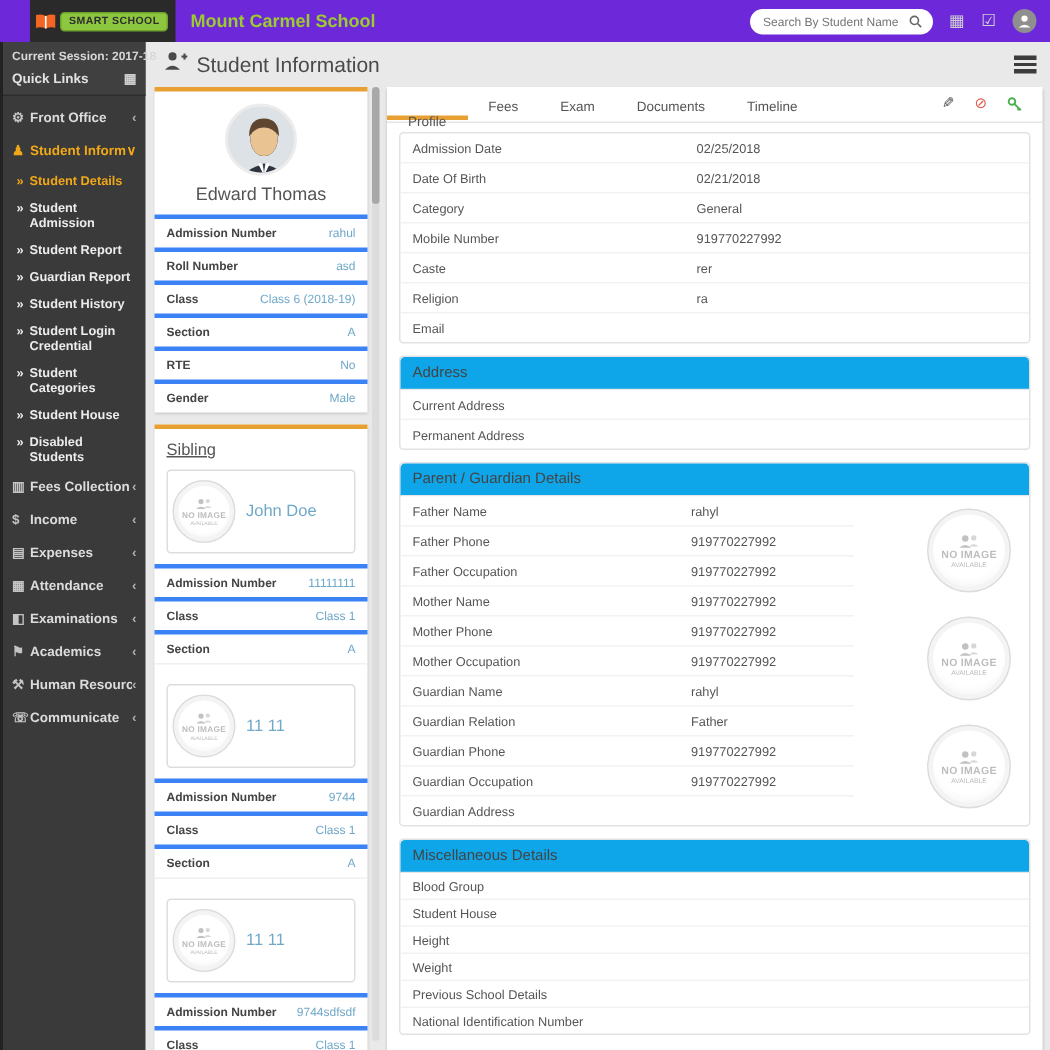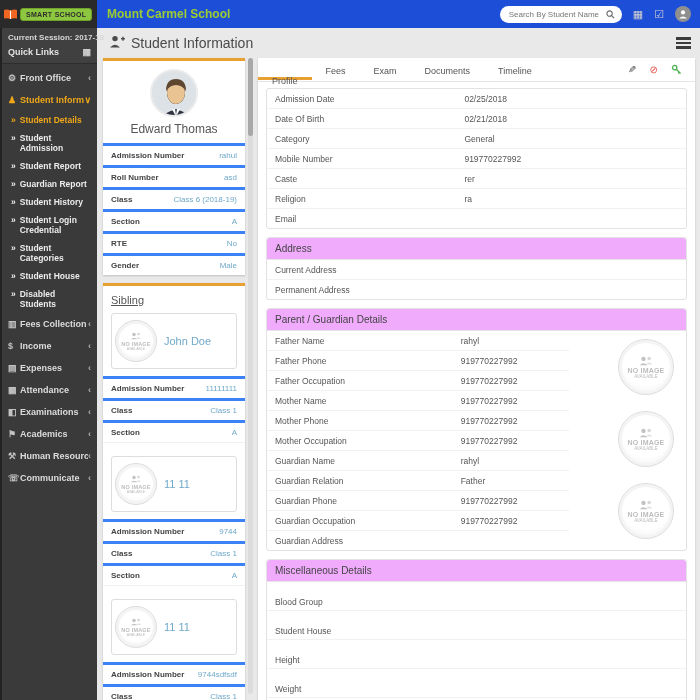--- a/index.html
+++ b/index.html
@@ -3,21 +3,21 @@
 <meta charset="utf-8">
 <style>
   * { box-sizing: border-box; }
   html,body { margin:0; padding:0; }
   body {
     width:700px; height:700px; overflow:hidden;
     font-family:"Liberation Sans", sans-serif;
     background:#e9e9e9; color:#444;
   }
   
-  .topbar { height:28px; background:#1d4ed8; display:flex; align-items:center; }
+  .topbar { height:28px; background:#6d28d9; display:flex; align-items:center;padding-left:20px; }
   .brand { width:97px; height:100%; background:#2a2a2a; display:flex; align-items:center; padding-left:4px; gap:3px; flex-shrink:0; }
   .book-icon svg { display:block; }
   .brand-pill { background:#8dc63f; border:1px solid #6fa32b; color:#2e2e2e; font-size:7px; font-weight:bold; padding:2px 5px; border-radius:3px; letter-spacing:.3px; white-space:nowrap; }
   .school-name { color:#9ccc2f; font-size:12px; font-weight:bold; margin-left:10px; }
   .topbar-right { margin-left:auto; display:flex; align-items:center; gap:11px; padding-right:9px; }
   .search-box { background:#fff; border-radius:9px; height:17px; width:122px; display:flex; align-items:center; padding:0 7px; }
   .search-box input { border:none; outline:none; flex:1; font-size:8px; color:#555; background:transparent; min-width:0; font-family:inherit; }
   .search-icon svg { display:block; }
   .top-icon { color:#cfcfcf; font-size:11px; line-height:1; cursor:pointer; }
   .avatar { width:16px; height:16px; border-radius:50%; background:#8f8f8f; display:flex; align-items:center; justify-content:center; cursor:pointer; }
@@ -75,29 +75,29 @@
   .act-icon { font-size:10px; line-height:1; cursor:pointer; }
   .edit-ic { color:#4a4a4a; transform:scaleX(-1); display:inline-block; }
   .disable-ic { color:#e2574c; }
   .key-ic svg { display:block; }
   .panel-body { padding:6px 8px 10px; }
   .fieldbox { border:1px solid #e2e2e2; border-radius:3px; margin-bottom:8px; }
   .frow { display:flex; padding:4.5px 8px; border-bottom:1px solid #f2f2f2; font-size:8.5px; color:#555; min-height:17px; }
   .frow:last-child { border-bottom:none; }
   .fl { width:47%; flex-shrink:0; }
   .fv { flex:1; word-break:break-all; }
-  .sec-head { background:#f0abfc; border-bottom:1px solid #e6e6e6; padding:5px 8px; font-size:10px; color:#444; border-radius:3px 3px 0 0; }
+  .sec-head { background:#0ea5e9; border-bottom:1px solid #e6e6e6; padding:5px 8px; font-size:10px; color:#444; border-radius:3px 3px 0 0; }
   .parent-wrap { position:relative; }
   .parent-rows .frow { width:72%; }
   .parent-rows .fl { width:65%; }
   .parent-avatars { position:absolute; top:8px; right:12px; display:flex; flex-direction:column; gap:16px; }
   .noimg-lg { width:56px; height:56px; }
   .noimg-lg .ni1 { font-size:7px; }
   .noimg-lg .ni2 { font-size:4.5px; }
-  .misc-rows .frow { padding:3.5px 8px; min-height:15px;margin-top:11px; }
+  .misc-rows .frow { padding:3.5px 8px; min-height:15px; }
   .hidden-defs { position:absolute; width:0; height:0; overflow:hidden; }
 </style>
 </head>
 <body>
 
 <svg class="hidden-defs" xmlns="http://www.w3.org/2000/svg">
   <symbol id="ppl" viewBox="0 0 20 12">
     <circle cx="7" cy="3.6" r="2.6"></circle>
       <path d="M2.2 11 Q7 6.4 11.8 11 Z"></path>
     <circle cx="13.8" cy="3.1" r="2.1" opacity=".65"></circle>

